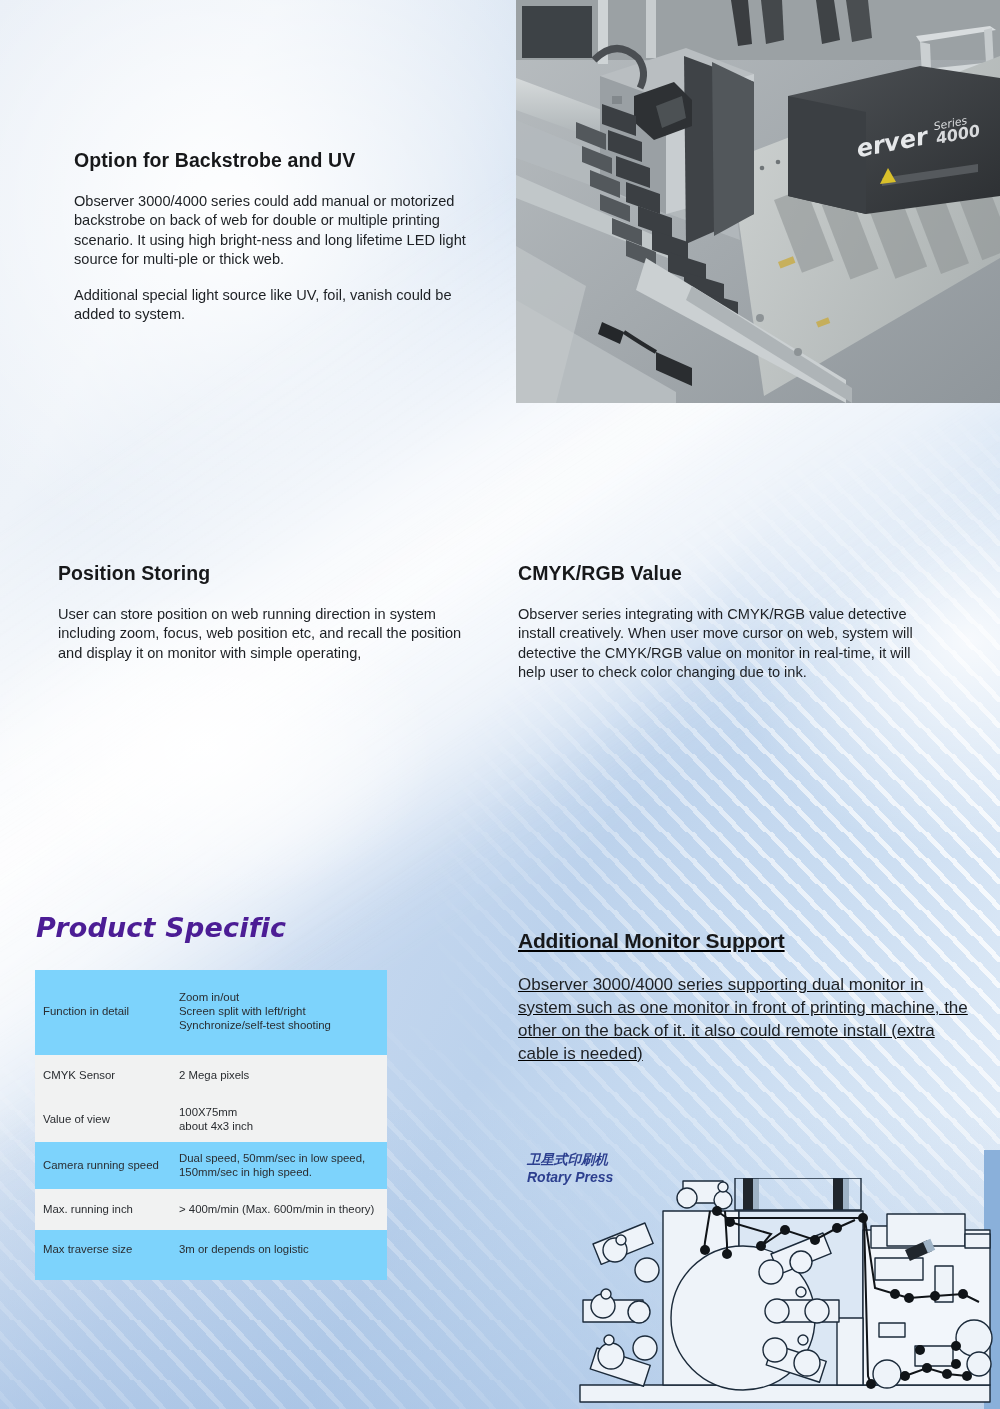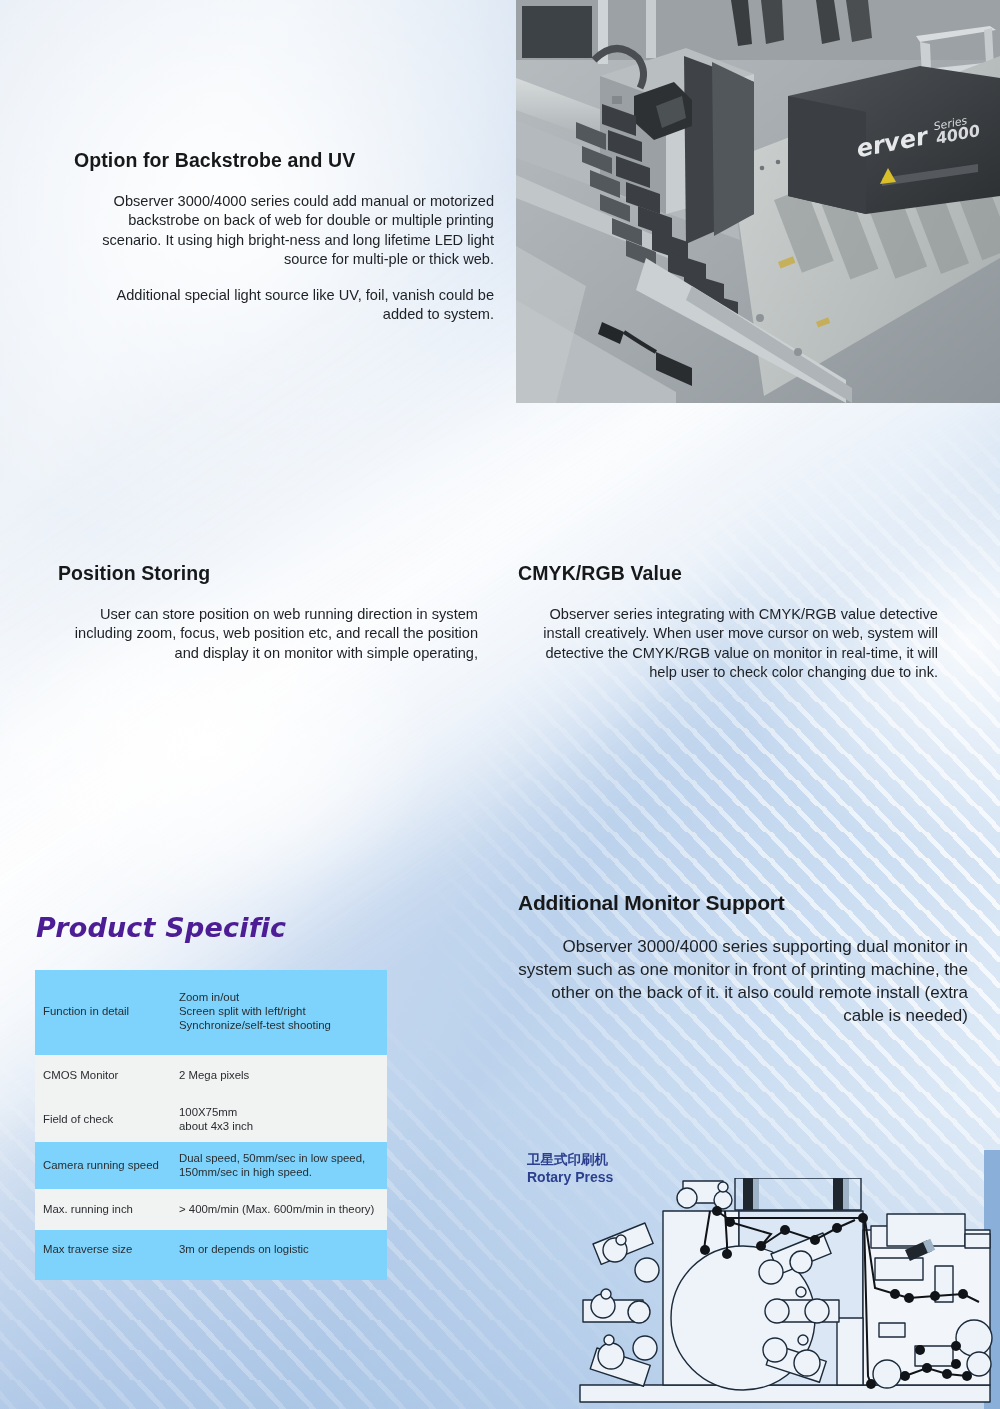--- a/index.html
+++ b/index.html
@@ -93,29 +93,29 @@
   
   .block{position:absolute;}
   h2.heading{
     margin:0 0 20px 0;
     font-size:19.5px;font-weight:bold;color:#17181a;
     letter-spacing:.1px;
   }
   h2.heading.alt{font-size:21px;letter-spacing:-.2px;}
   p.body{
     margin:0 0 16px 0;
-    font-size:14.6px;line-height:19.4px;color:#1d2024;text-align:right;
+    font-size:14.6px;line-height:19.4px;color:#1d2024;
   }
   p.body:last-child{margin-bottom:0;}
   p.body.big{font-size:17px;line-height:23px;}
 
   #b-backstrobe{left:58px;top:149px;width:420px;margin-left:16px;}
   #b-position{left:58px;top:562px;width:420px;}
   #b-cmyk{left:518px;top:562px;width:420px;}
-  #b-monitor{left:518px;top:891px;width:450px;}
+  #b-monitor{left:518px;top:929px;width:450px;text-decoration:underline;}
 
   
   .ps-title{
     position:absolute;left:36px;top:912px;
     font-family:"DejaVu Sans", sans-serif;
     font-size:27px;font-weight:bold;font-style:italic;
     color:#4c1d95;letter-spacing:.2px;
   }
   .spec-table{
     position:absolute;left:35px;top:970px;width:352px;
@@ -130,21 +130,21 @@
   .spec-table td.v{padding-left:6px;white-space:pre-line;}
   .spec-table tr.odd td{background:#7dd3fc;}
   .spec-table tr.even td{background:#f1f2f2;}
   .spec-table tr.tall td{padding-top:20px;padding-bottom:22px;}
   .spec-table tr.tall2 td{padding-top:13px;padding-bottom:14px;}
   .spec-table tr.last td{padding-top:12px;padding-bottom:24px;}
 
   
   .press-label{
     position:absolute;left:527px;top:1151px;
-    font-weight:bold;color:#2c3f8f;
+    font-style:italic;font-weight:bold;color:#2c3f8f;
   }
   .press-label .cn{display:block;font-size:13.5px;line-height:17px;font-family:"DejaVu Sans", sans-serif;}
   .press-label .en{display:block;font-size:14px;line-height:18px;}
   .press{
     position:absolute;left:575px;top:1178px;width:425px;height:231px;
   }
   .press svg{display:block;width:425px;height:231px;}
 </style>
 </head>
 <body>
@@ -315,25 +315,25 @@
 
   <table class="spec-table">
     <tbody>
       <tr class="odd tall">
         <td class="k">Function in detail</td>
         <td class="v">Zoom in/out
 Screen split with left/right
 Synchronize/self-test shooting</td>
       </tr>
       <tr class="even tall2">
-        <td class="k">CMOS Monitor</td>
+        <td class="k">CMYK Sensor</td>
         <td class="v">2 Mega pixels</td>
       </tr>
       <tr class="even">
-        <td class="k">Field of check</td>
+        <td class="k">Value of view</td>
         <td class="v">100X75mm
 about 4x3 inch</td>
       </tr>
       <tr class="odd">
         <td class="k">Camera running
 speed</td>
         <td class="v">Dual speed, 50mm/sec in low speed,
 150mm/sec in high speed.</td>
       </tr>
       <tr class="even tall2">

